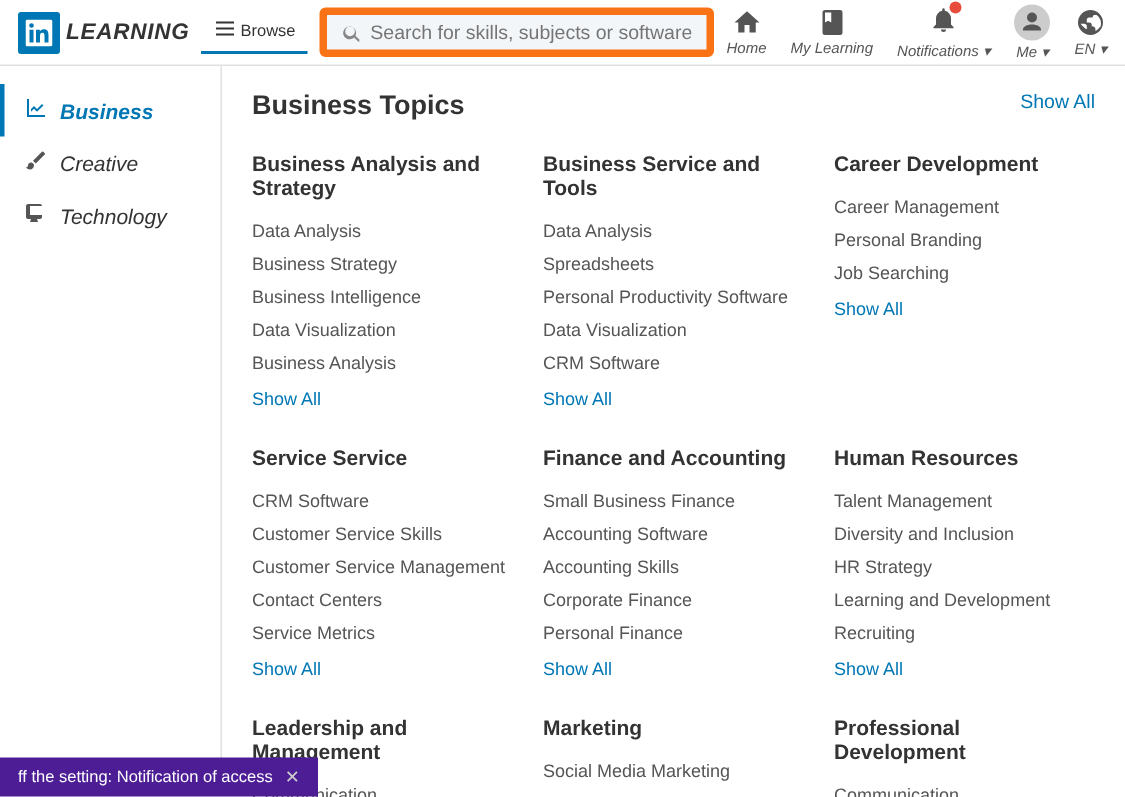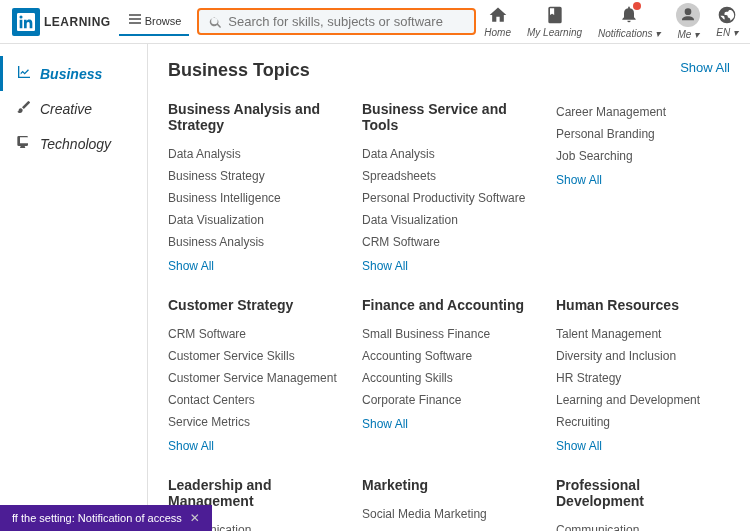--- a/index.html
+++ b/index.html
@@ -26,43 +26,44 @@
       height: 28px;
       background: #0077b5;
       display: flex;
       align-items: center;
       justify-content: center;
       border-radius: 2px;
       flex-shrink: 0;
     }
     .linkedin-logo svg { fill: white; }
     .learning-text {
-      font-size: 12px;
+      font-size: 15px;
       font-weight: 600;
       color: #333;
       letter-spacing: 0.5px;
+      font-style: italic;
     }
     .browse-btn {
       display: flex;
       flex-direction: row;
       align-items: center;
       gap: 2px;
       cursor: pointer;
       padding: 4px 8px;
       font-size: 11px;
       color: #333;
       border-bottom: 2px solid #0077b5;
     }
     .browse-icon { font-size: 14px; }
     .search-bar {
       flex: 1;
       display: flex;
       align-items: center;
       background: #f3f6f8;
-      border: 2px solid #f97316;
+      border: 5px solid #f97316;
       border-radius: 4px;
       padding: 4px 10px;
       gap: 6px;
       max-width: 320px;
     }
     .search-bar input {
       border: none;
       background: transparent;
       font-size: 13px;
       outline: none;
@@ -326,40 +327,42 @@
         <div class="topic-section">
           <div class="topic-title">Business Service and Tools</div>
           <div class="topic-item">Data Analysis</div>
           <div class="topic-item">Spreadsheets</div>
           <div class="topic-item">Personal Productivity Software</div>
           <div class="topic-item">Data Visualization</div>
           <div class="topic-item">CRM Software</div>
           <a class="topic-show-all">Show All</a>
         </div>
         <div class="topic-section">
+          <div class="topic-title">Career Development</div>
           <div class="topic-item">Career Management</div>
           <div class="topic-item">Personal Branding</div>
           <div class="topic-item">Job Searching</div>
           <a class="topic-show-all">Show All</a>
         </div>
         <div class="topic-section">
-          <div class="topic-title">Customer Strategy</div>
+          <div class="topic-title">Service Service</div>
           <div class="topic-item">CRM Software</div>
           <div class="topic-item">Customer Service Skills</div>
           <div class="topic-item">Customer Service Management</div>
           <div class="topic-item">Contact Centers</div>
           <div class="topic-item">Service Metrics</div>
           <a class="topic-show-all">Show All</a>
         </div>
         <div class="topic-section">
           <div class="topic-title">Finance and Accounting</div>
           <div class="topic-item">Small Business Finance</div>
           <div class="topic-item">Accounting Software</div>
           <div class="topic-item">Accounting Skills</div>
           <div class="topic-item">Corporate Finance</div>
+          <div class="topic-item">Personal Finance</div>
           <a class="topic-show-all">Show All</a>
         </div>
         <div class="topic-section">
           <div class="topic-title">Human Resources</div>
           <div class="topic-item">Talent Management</div>
           <div class="topic-item">Diversity and Inclusion</div>
           <div class="topic-item">HR Strategy</div>
           <div class="topic-item">Learning and Development</div>
           <div class="topic-item">Recruiting</div>
           <a class="topic-show-all">Show All</a>

